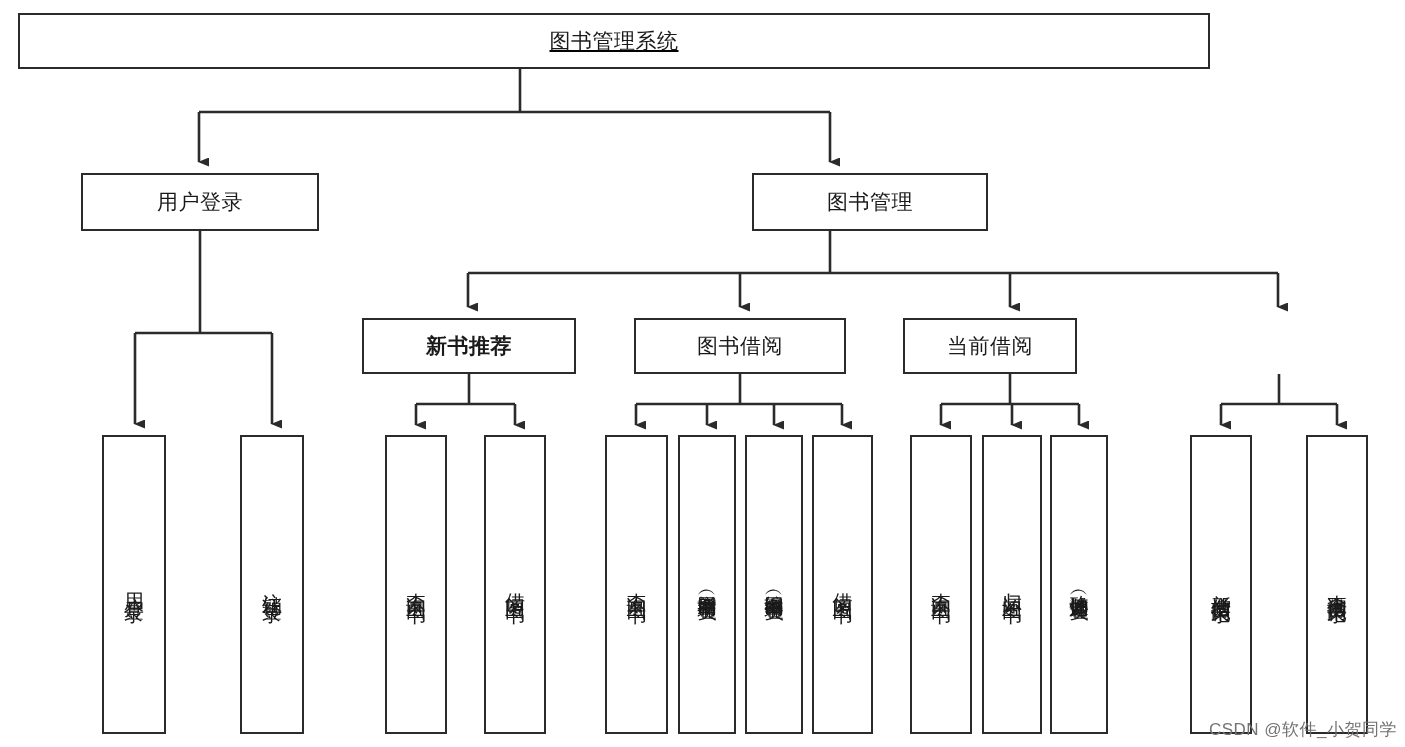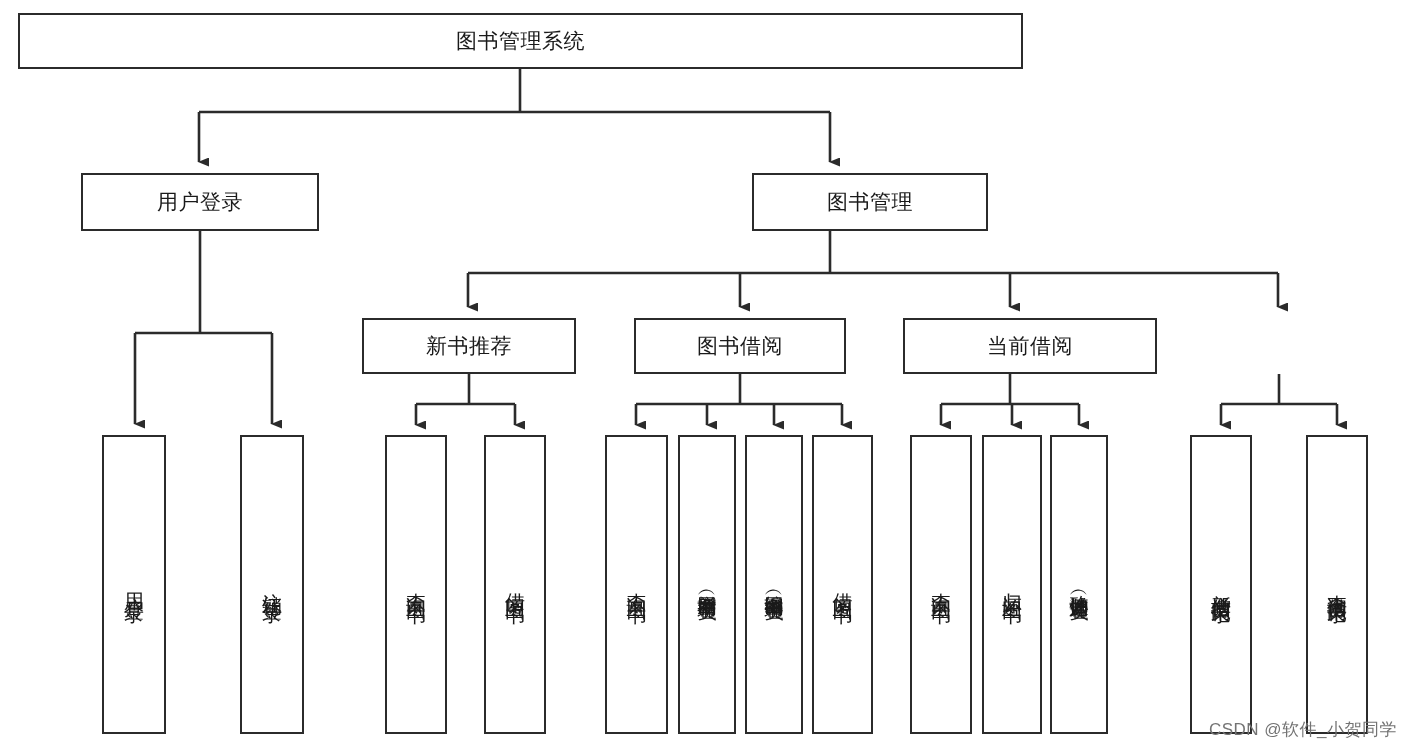--- a/index.html
+++ b/index.html
@@ -124,38 +124,38 @@
     </g>
 
     <g stroke="#2b2b2b" stroke-width="2.6" fill="none">
       <path d="M1279,374 L1279,404"></path>
       <path d="M1221,404 L1337,404"></path>
       <path d="M1221,404 L1221,425" marker-end="url(#arrowhead)"></path>
       <path d="M1337,404 L1337,425" marker-end="url(#arrowhead)"></path>
     </g>
   </svg>
 
-  <div class="node-box" style="left:18px; top:13px; width:1005px; height:56px;">
+  <div class="node-box" style="left:18px; top:13px; width:1192px; height:56px;text-decoration:underline;">
     <span class="node-label-h">图书管理系统</span>
   </div>
 
   <div class="node-box" style="left:81px; top:173px; width:238px; height:58px;">
     <span class="node-label-h">用户登录</span>
   </div>
   <div class="node-box" style="left:712px; top:173px; width:236px; height:58px;margin-left:40px;">
     <span class="node-label-h">图书管理</span>
   </div>
 
-  <div class="node-box" style="left:362px; top:318px; width:214px; height:56px;">
+  <div class="node-box" style="left:362px; top:318px; width:214px; height:56px;font-weight:bold;">
     <span class="node-label-h">新书推荐</span>
   </div>
   <div class="node-box" style="left:634px; top:318px; width:212px; height:56px;">
     <span class="node-label-h">图书借阅</span>
   </div>
-  <div class="node-box" style="left:903px; top:318px; width:254px; height:56px;">
+  <div class="node-box" style="left:903px; top:318px; width:174px; height:56px;">
     <span class="node-label-h">当前借阅</span>
   </div>
 
   <div class="node-box" style="left:102px; top:435px; width:64px; height:299px;">
     <span class="node-label-v">用户登录</span>
   </div>
   <div class="node-box" style="left:240px; top:435px; width:64px; height:299px;">
     <span class="node-label-v">注销登录</span>
   </div>
   <div class="node-box" style="left:385px; top:435px; width:62px; height:299px;">

